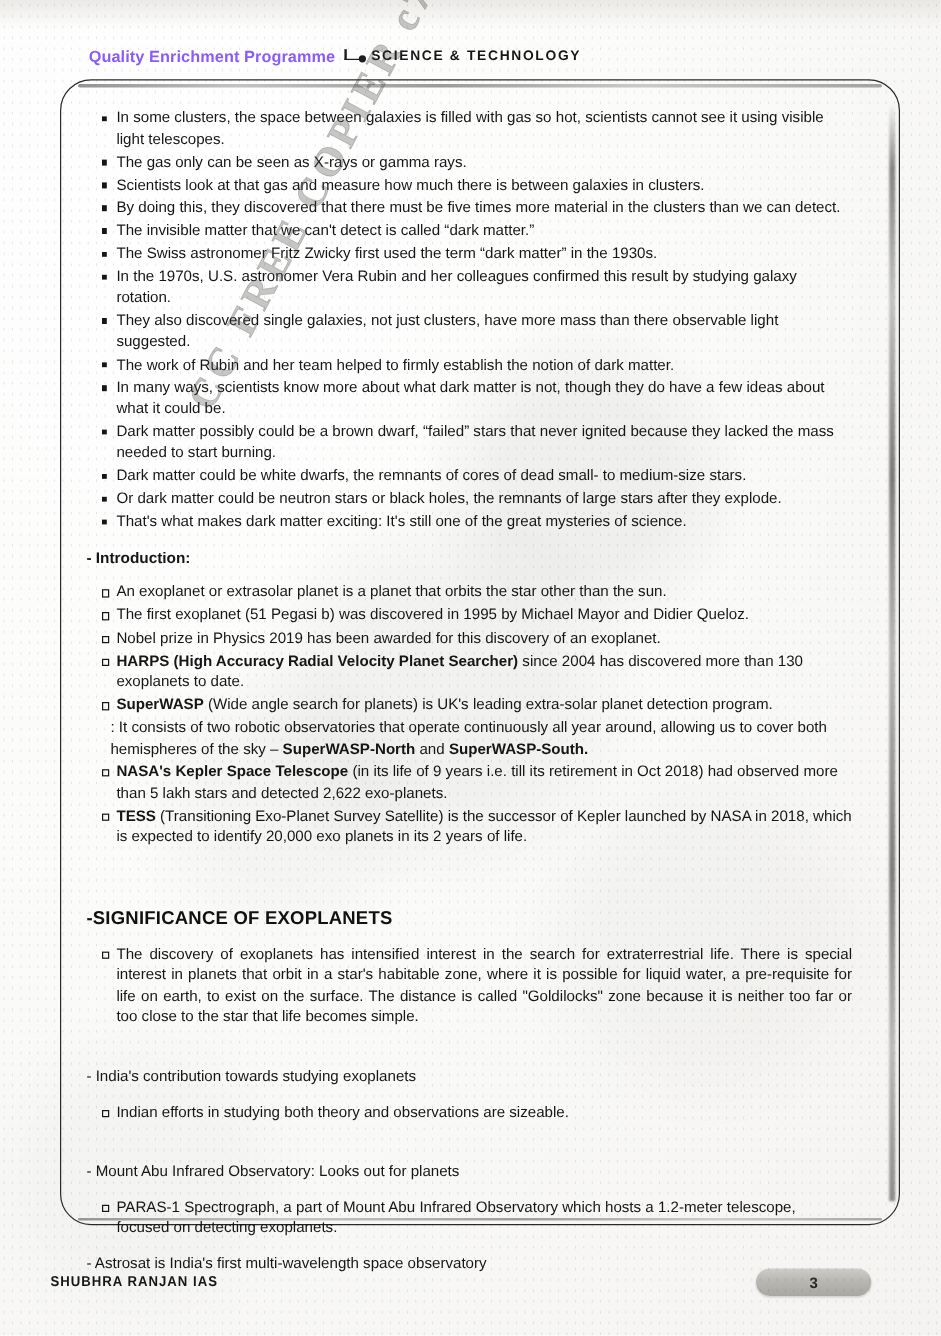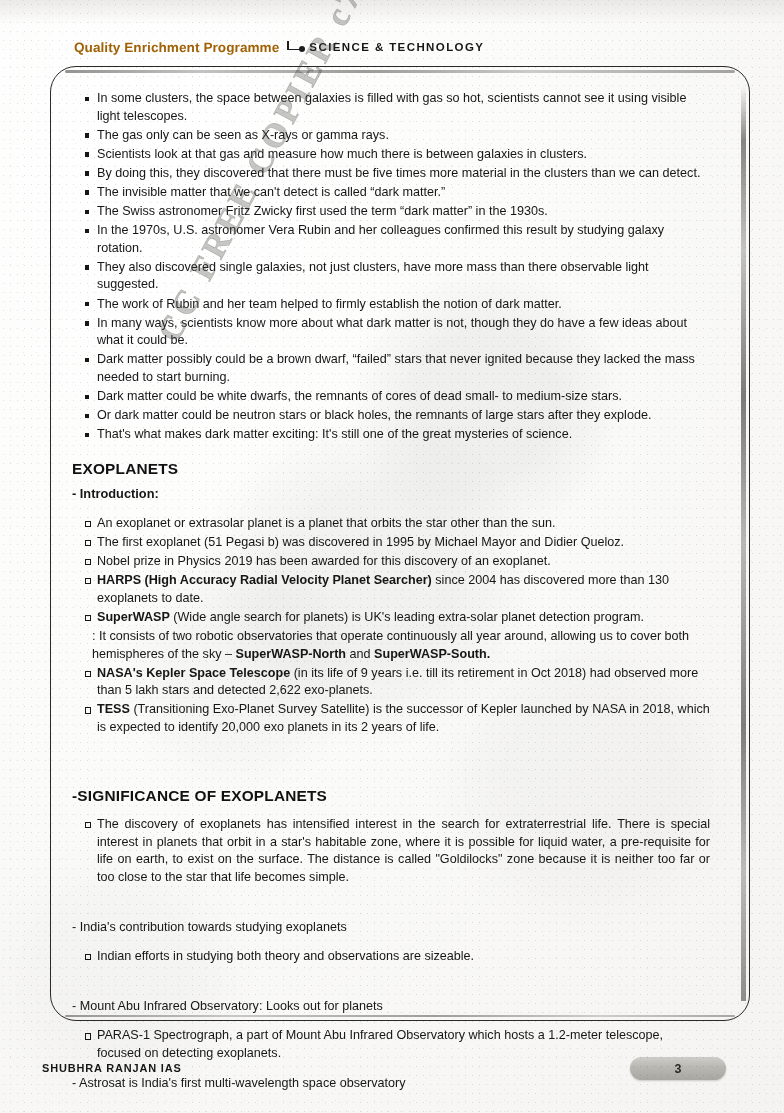--- a/index.html
+++ b/index.html
@@ -55,21 +55,21 @@
     height: 22px;
     display: flex;
     align-items: center;
     gap: 0px;
     white-space: nowrap;
   }
   .brand-title {
     font-weight: bold;
     font-size: 13.5px;
     letter-spacing: .1px;
-    color: #a16207;
+    color: #8b5cf6;
     transform: skewX(-0.6deg);
   }
   .header-connector {
     width: 22px;
     height: 14px;
     margin-left: 6px;
     margin-right: 2px;
     position: relative;
     flex: 0 0 auto;
   }
@@ -321,21 +321,20 @@
       <li>In the 1970s, U.S. astronomer Vera Rubin and her colleagues confirmed this result by studying galaxy rotation.</li>
       <li>They also discovered single galaxies, not just clusters, have more mass than there observable light suggested.</li>
       <li>The work of Rubin and her team helped to firmly establish the notion of dark matter.</li>
       <li>In many ways, scientists know more about what dark matter is not, though they do have a few ideas about what it could be.</li>
       <li>Dark matter possibly could be a brown dwarf, “failed” stars that never ignited because they lacked the mass needed to start burning.</li>
       <li>Dark matter could be white dwarfs, the remnants of cores of dead small- to medium-size stars.</li>
       <li>Or dark matter could be neutron stars or black holes, the remnants of large stars after they explode.</li>
       <li>That's what makes dark matter exciting: It's still one of the great mysteries of science.</li>
     </ul>
 
-  <h2 class="section-heading">EXOPLANETS</h2>
   <div class="sub-heading">- Introduction:</div>
 
   <ul class="bullets hollow" id="exoplanet-list">
       <li class="justified">An exoplanet or extrasolar planet is a planet that orbits the star other than the sun.</li>
       <li class="justified">The first exoplanet (51 Pegasi b) was discovered in 1995 by Michael Mayor and Didier Queloz.</li>
       <li>Nobel prize in Physics 2019 has been awarded for this discovery of an exoplanet.</li>
       <li><b>HARPS (High Accuracy Radial Velocity Planet Searcher)</b> since 2004 has discovered more than 130 exoplanets to date.</li>
       <li><b>SuperWASP</b> (Wide angle search for planets) is UK's leading extra-solar planet detection program.</li>
       <div class="indent-line">: It consists of two robotic observatories that operate continuously all year around, allowing us to cover both hemispheres of the sky – <b>SuperWASP-North</b> and <b>SuperWASP-South.</b></div>
       <li><b>NASA's Kepler Space Telescope</b> (in its life of 9 years i.e. till its retirement in Oct 2018) had observed more than 5 lakh stars and detected 2,622 exo-planets.</li>

